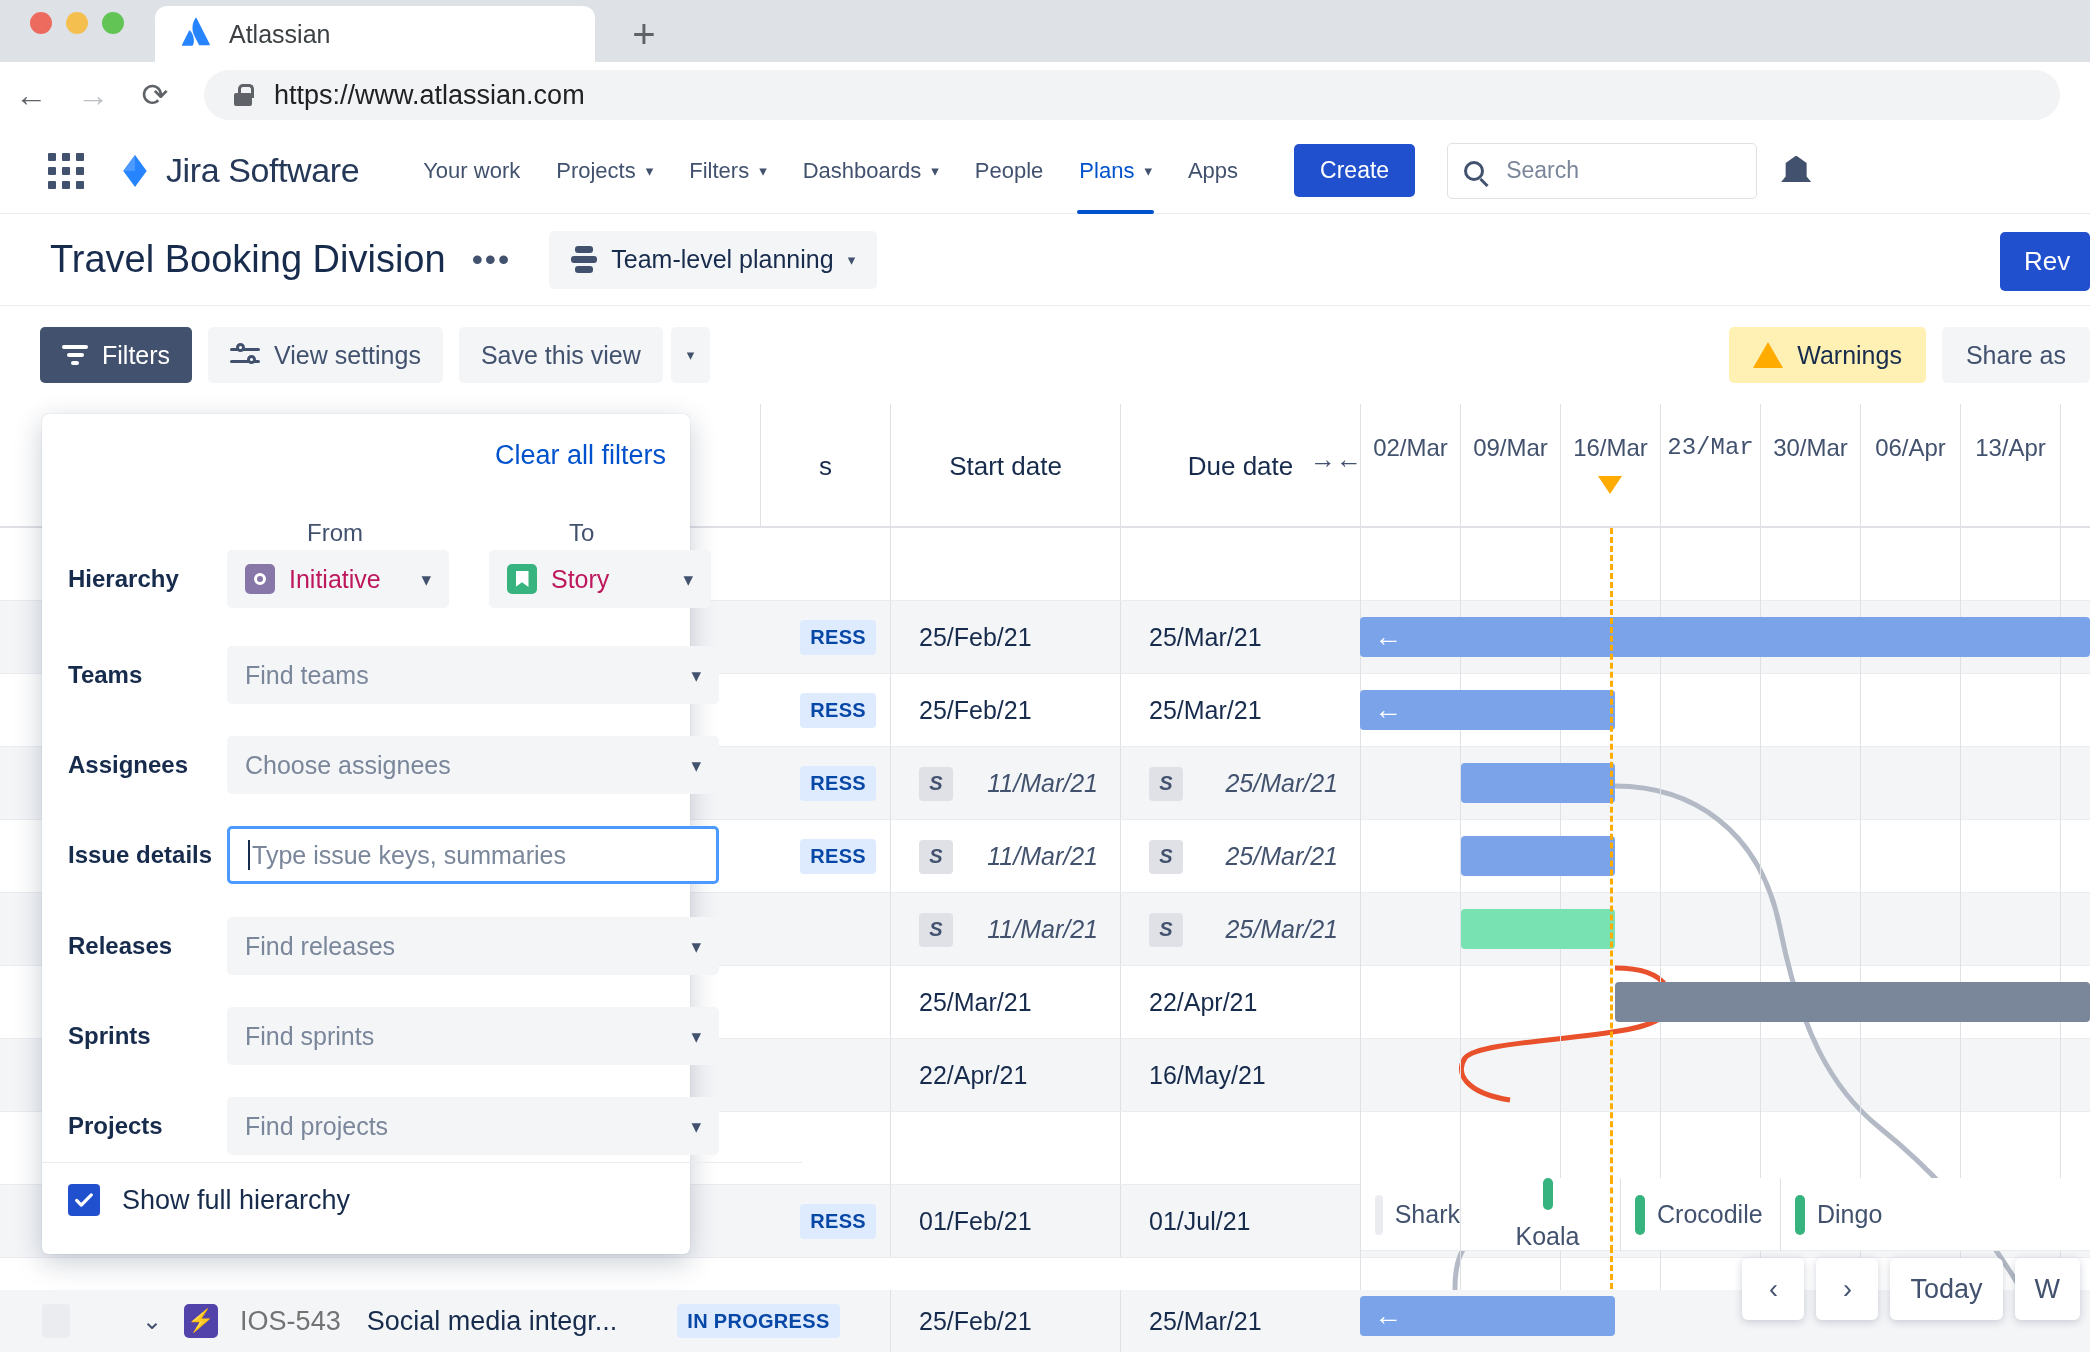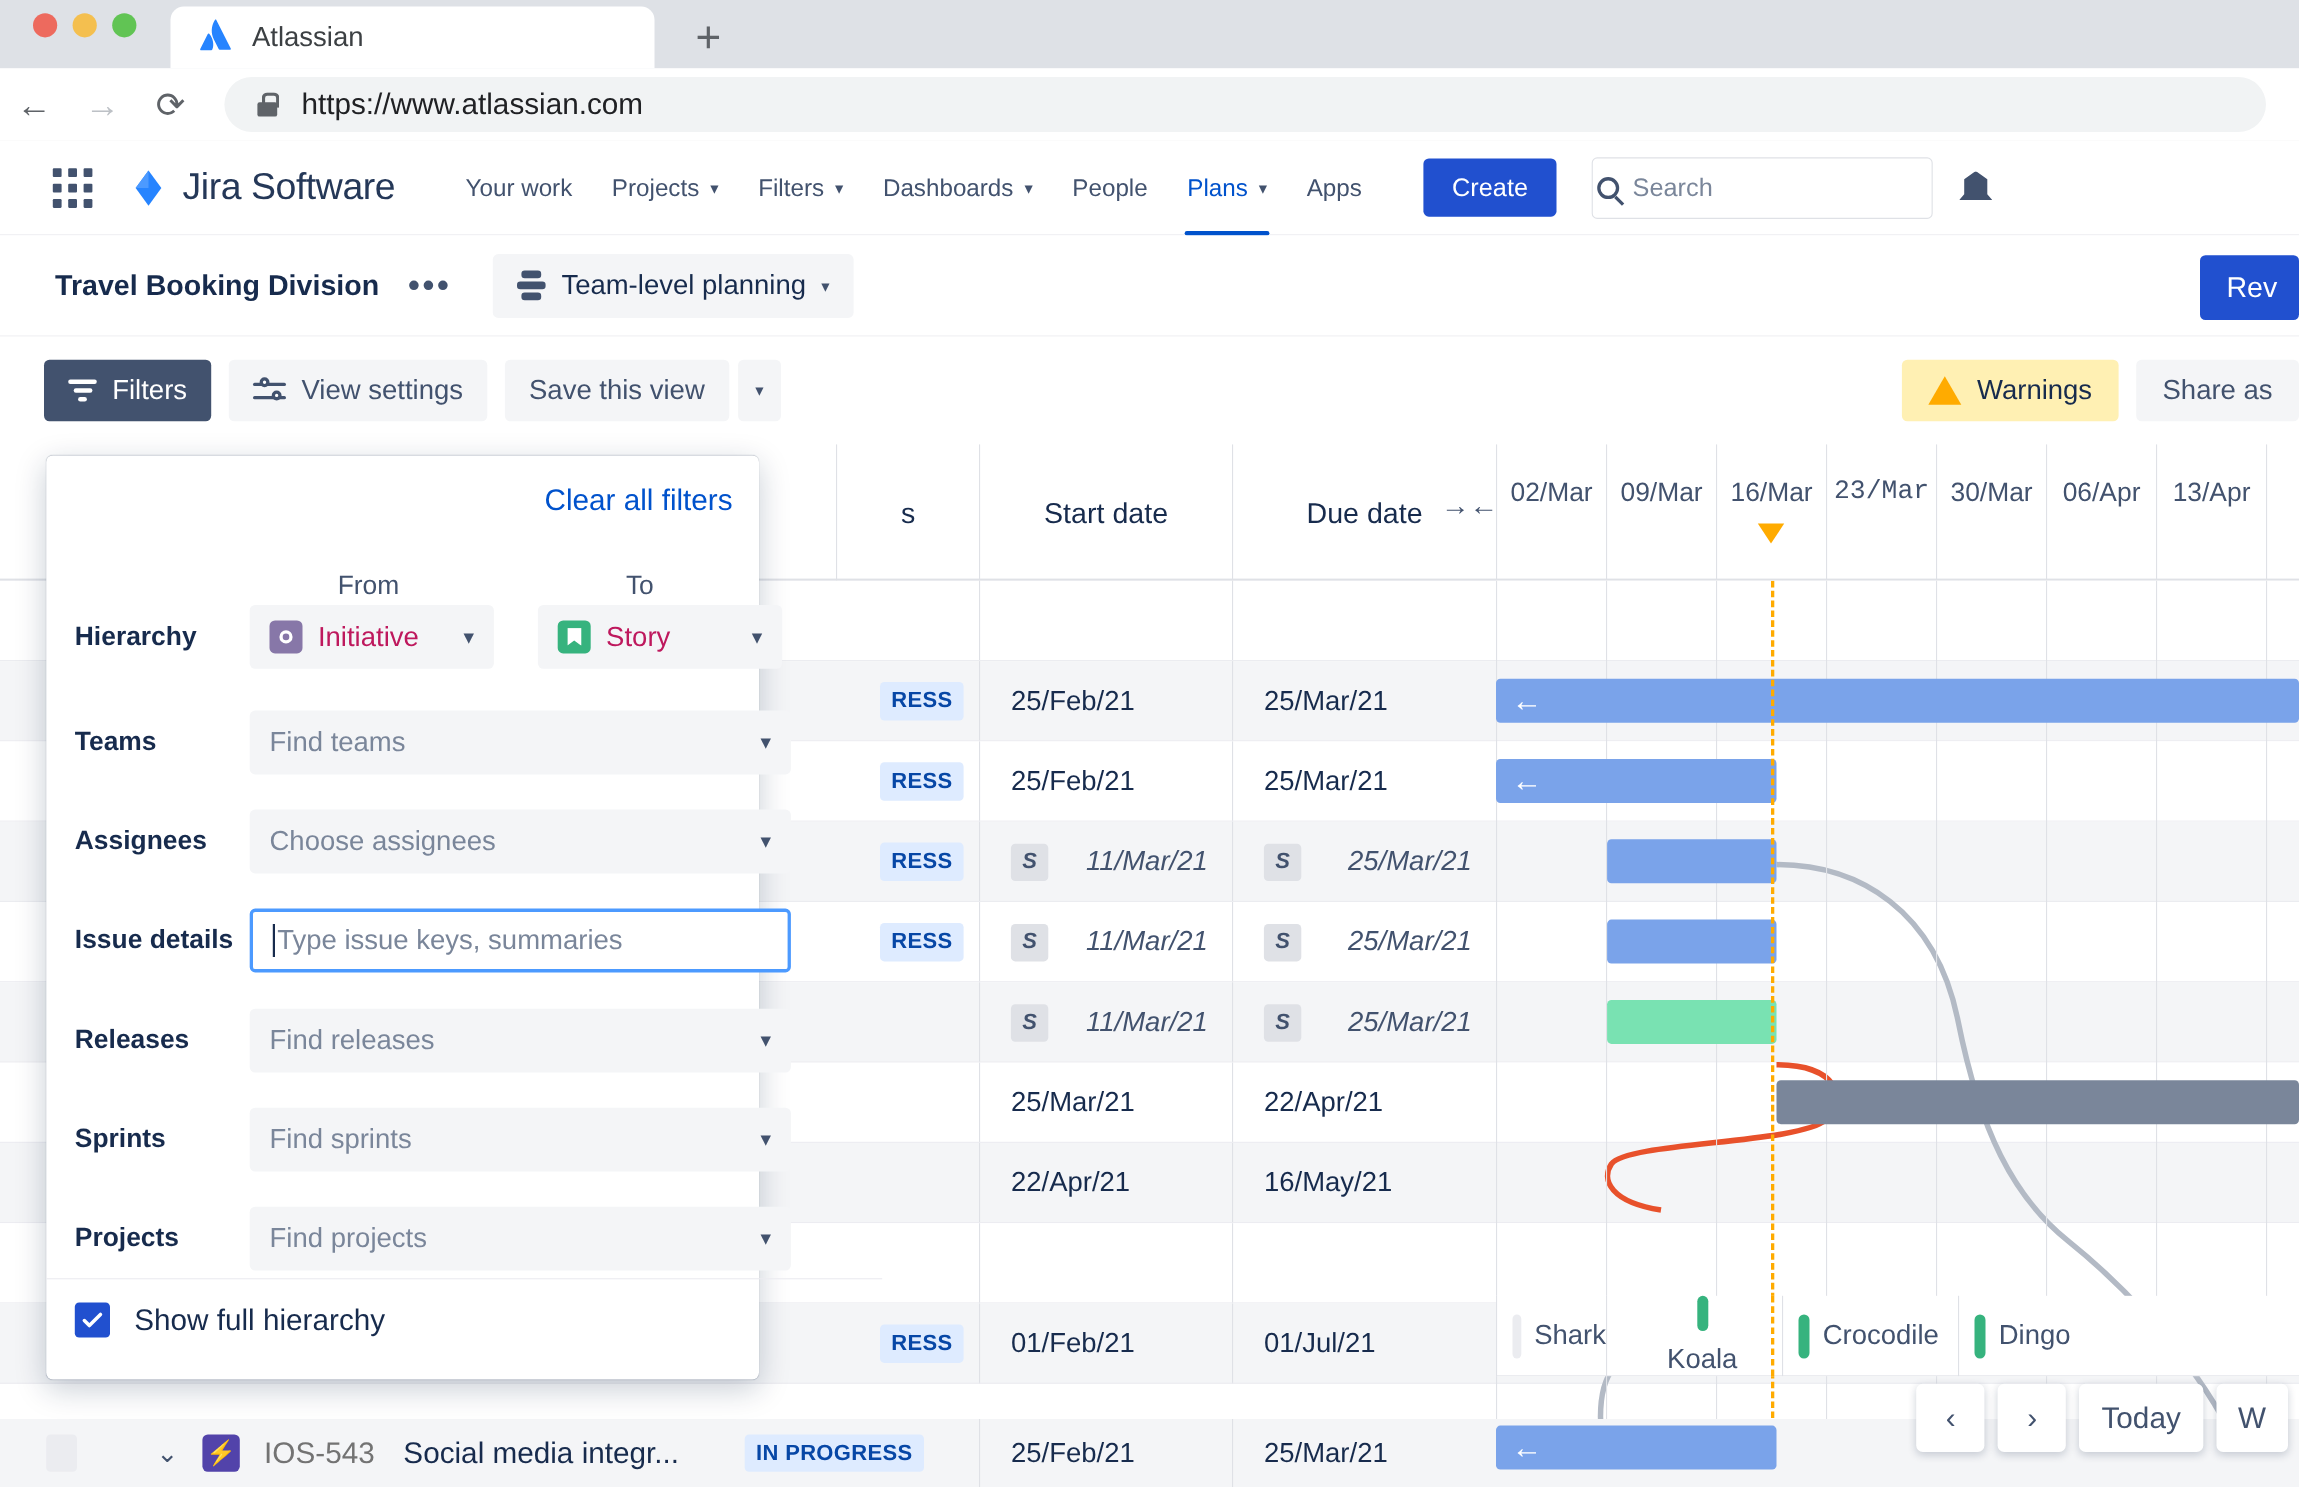--- a/index.html
+++ b/index.html
@@ -47,31 +47,31 @@
   .jira-wordmark { font-size: 34px; color: #253858; font-weight: 500; letter-spacing: -0.4px; }
   .nav-items { margin-left: 46px; display: flex; align-items: center; height: 86px; text-align: right; }
   .nav-item { position: relative; height: 86px; display: flex; align-items: center; gap: 10px;
     padding: 0 18px; font-size: 22px; color: #42526e; cursor: pointer; }
   .nav-item.active { color: #0052cc; }
   .nav-item.active::after { content:""; position:absolute; left:16px; right:16px; bottom:0; height:4px; background:#0052cc; border-radius:2px; }
   .caret { font-size: 15px; color: #42526e; }
   .create-btn { margin-left: 38px; background: #2150cf; color: #fff; font-size: 23px;
     padding: 13px 26px; border-radius: 5px; cursor: pointer; }
   .search-box { margin-left: 32px; width: 310px; height: 56px; border: 1px solid #dfe1e6; border-radius: 5px;
-    display: flex; align-items: center; gap: 12px; padding-left: 4px; }
+    display: flex; align-items: center; gap: 22px; padding-left: 16px; }
   .search-ph { font-size: 23px; color: #7a869a; }
   .mag { width: 20px; height: 20px; border: 3px solid #42526e; border-radius: 50%; position: relative; }
   .mag::after { content:""; position:absolute; right:-8px; bottom:-6px; width:10px; height:3px; background:#42526e; transform: rotate(45deg); }
   .bell { margin-left: 24px; width: 30px; height: 30px; background:#42526e;
     clip-path: polygon(50% 0%, 85% 25%, 85% 70%, 100% 88%, 0% 88%, 15% 70%, 15% 25%); }
 
   
   .plan-header { position: absolute; top: 214px; left: 0; width: 2090px; height: 92px;
     background: #fff; border-bottom: 1px solid #ebecf0; display: flex; align-items: center; }
-  .plan-title { margin-left: 50px; font-size: 26px; color: #172b4d; font-weight: 700; }
+  .plan-title { margin-left: 50px; font-size: 38px; color: #172b4d; font-weight: 400; }
   .ellipsis-btn { margin-left: 26px; font-size: 32px; color: #42526e; letter-spacing: 2px; cursor: pointer; }
   .planning-chip { margin-left: 38px; background: #f4f5f7; border-radius: 5px; height: 58px;
     display: flex; align-items: center; gap: 14px; padding: 0 22px; cursor: pointer; }
   .planning-label { font-size: 25px; color: #172b4d; }
   .level-icon { display: flex; flex-direction: column; gap: 3px; width: 26px; }
   .level-icon i { display: block; height: 7px; background: #42526e; border-radius: 3px; }
   .level-icon i:nth-child(1){ width: 18px; margin-left: 4px;}
   .level-icon i:nth-child(2){ width: 26px; }
   .level-icon i:nth-child(3){ width: 18px; margin-left: 4px;}
   .rev-btn { position: absolute; right: 0px; top: 18px; background: #2150cf; color: #fff;

